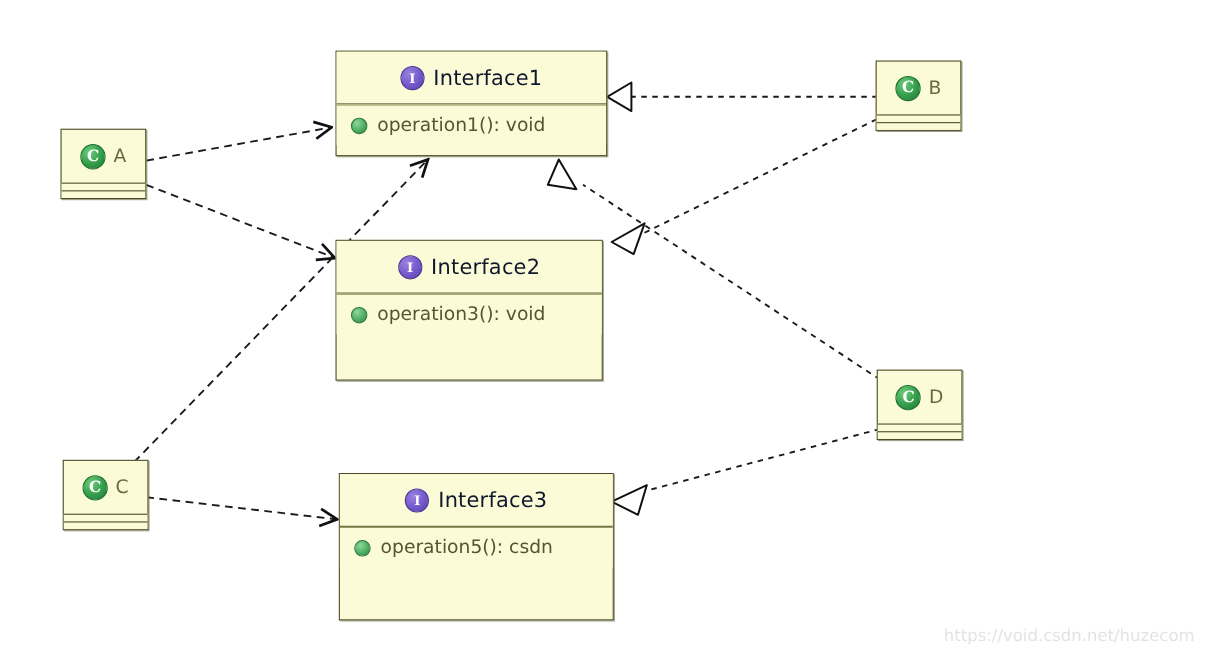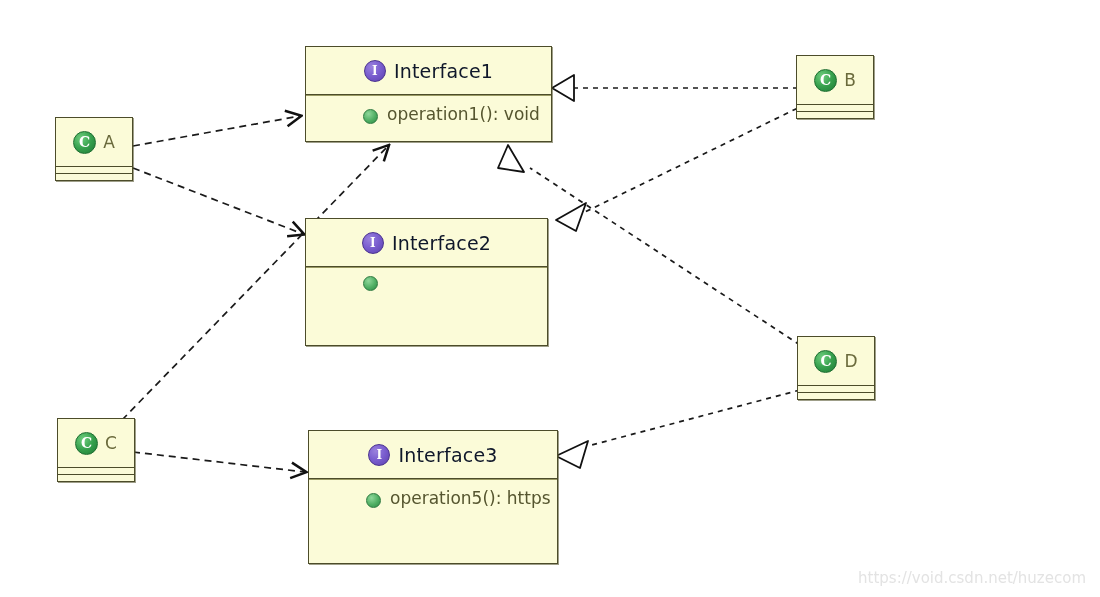--- a/index.html
+++ b/index.html
@@ -31,23 +31,23 @@
     font-size:19px;color:#0f172a;letter-spacing:.2px;
     white-space:nowrap;
   }
   .iface .ops{
     padding:6px 0 6px 0;
     border-top:1px solid #9a9a63;
     box-sizing:border-box;
     background:#fbfbd8;
   }
   .op{
-    display:flex;align-items:flex-end;gap:9px;
+    display:flex;align-items:center;gap:9px;
     padding:2px 0 2px 13px;
-    font-size:17px;color:#55552f;white-space:nowrap;margin-left:44px;
+    font-size:17px;color:#55552f;white-space:nowrap;
   }
 
   
   .ic-iface{
     width:20px;height:20px;border-radius:50%;
     background:radial-gradient(circle at 34% 30%, #9a82dd 0%, #7b5fd0 45%, #5b3fae 100%);
     border:1px solid #4b3390;
     display:flex;align-items:center;justify-content:center;
     color:#ffffff;font-size:12px;font-weight:bold;
     font-family:"DejaVu Serif","Liberation Serif",serif;
@@ -141,33 +141,34 @@
   </div>
 
   <div class="iface" style="left:305px;top:218px;width:243px;height:128px;">
     <div class="hdr">
       <span class="ic-iface">I</span>
       <span class="title">Interface2</span>
     </div>
     <div class="ops">
       <div class="op">
         <span class="ic-op"></span>
+        <span>operation3(): void</span>
       </div>
     </div>
   </div>
 
   <div class="iface" style="left:308px;top:430px;width:250px;height:134px;">
     <div class="hdr">
       <span class="ic-iface">I</span>
       <span class="title">Interface3</span>
     </div>
     <div class="ops">
       <div class="op">
         <span class="ic-op"></span>
-        <span>operation5(): https</span>
+        <span>operation5(): csdn</span>
       </div>
     </div>
   </div>
 
   <div class="cls" style="left:55px;top:117px;">
     <div class="cbody">
       <span class="ic-class">C</span>
       <span class="cname">A</span>
     </div>
     <div class="cstrip"></div>

